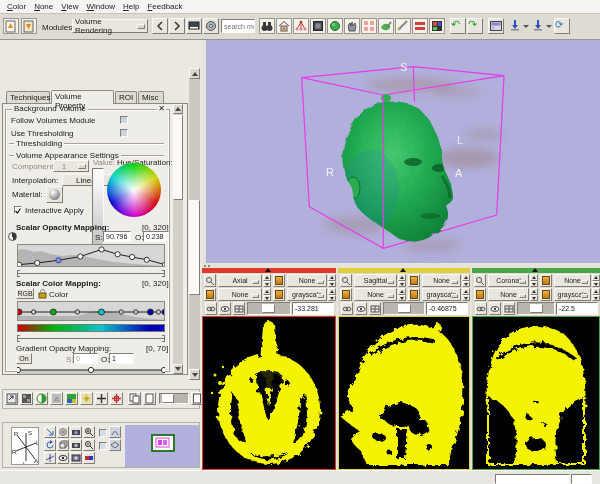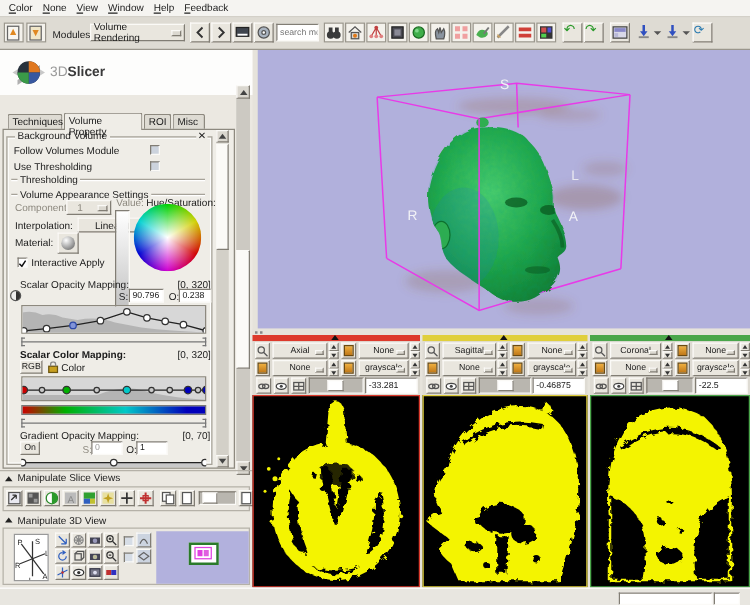--- a/index.html
+++ b/index.html
@@ -151,31 +151,20 @@
         <path d="M7,2 L7,9" stroke="#3050c0" stroke-width="2"></path>
         <path d="M4,7 L7,11 L10,7" fill="#3050c0"></path>
         <rect x="3" y="11" width="8" height="1.5" fill="#888"></rect>
       </svg></div>
   <div class="abs" style="left:546px;top:11px;width:3px;height:3px;border-left:3px solid transparent;border-right:3px solid transparent;border-top:3px solid #555"></div>
   <div class="tbtn raised" style="left:554px"><span style="color:#2a7ab0;font-size:10px;line-height:11px">⟳</span></div>
 </div>
 
 <div class="abs" style="left:0;top:40px;width:202px;height:430px;background:#ebe8e1">
 
-  <div class="abs" style="left:0;top:0;width:202px;height:36px;background:#fdfdfc">
-    <svg class="abs" style="left:8px;top:2px" width="30" height="32">
-      <polygon points="2,16 15,8 28,16 15,24" fill="#c8c8c8"></polygon>
-      <polygon points="6,22 24,10 24,14 6,26" fill="#b0b0b0"></polygon>
-      <circle cx="15" cy="16" r="9" fill="#28323c"></circle>
-      <path d="M15,7 A9,9 0 0,1 24,16 L15,16 Z" fill="#e07820"></path>
-      <path d="M15,16 L24,16 A9,9 0 0,1 15,25 Z" fill="#3858a0"></path>
-      <path d="M15,16 L15,25 A9,9 0 0,1 6,16 Z" fill="#3a9a48"></path>
-    </svg>
-    <div class="abs" style="left:40px;top:12px;font-size:11px"><span style="color:#9a9a9a">3D</span><span style="color:#3a3a3a;font-weight:bold">Slicer</span></div>
-  </div>
 
 
   <div class="tab" style="left:6px;width:44px;top:51px"><span>Techniques</span></div>
   <div class="tab active" style="left:51px;width:63px;top:50px"><span>Volume Property</span></div>
   <div class="tab" style="left:115px;width:22px;top:51px"><span>ROI</span></div>
   <div class="tab" style="left:138px;width:26px;top:51px"><span>Misc</span></div>
 
   <div class="abs" style="left:2px;top:63px;width:186px;height:272px;border:1px solid #8d897f;background:#efede7"></div>
 
   <div class="grp" style="left:5px;top:69px;width:165px;height:263px;background:#efede7"></div>
@@ -213,21 +202,21 @@
   </div>
   <div class="abs sunken" style="left:14px;top:166px;width:8px;height:8px"><svg width="6" height="6">
         <path d="M0.5,3 L2.5,5 L5.5,0.5" stroke="#111" fill="none" stroke-width="1.2"></path>
       </svg></div>
   <div class="lbl" style="left:25px;top:166px">Interactive Apply</div>
 
   <div class="abs" style="left:93px;top:118px;width:0;height:0"></div>
   <div class="abs sunken" style="left:92px;top:128px;width:12px;height:78px;background:linear-gradient(#ffffff,#c4c4c4)"></div>
   <div class="abs" style="left:107px;top:123px;width:54px;height:54px;border-radius:50%;background:radial-gradient(circle at 50% 50%, rgba(255,255,255,1) 0%, rgba(255,255,255,0) 70%), conic-gradient(#00d000,#d0d000 60deg,#d00000 120deg,#d000d0 180deg,#0000d0 240deg,#00d0d0 300deg,#00d000)"></div>
 
-  <div class="lbl" style="left:16px;top:183px;font-weight:normal">Scalar Opacity Mapping:</div>
+  <div class="lbl" style="left:16px;top:183px;font-weight:bold">Scalar Opacity Mapping:</div>
   <div class="lbl" style="left:142px;top:183px">[0, 320]</div>
   <div class="abs" style="left:8px;top:192px;width:9px;height:9px;border-radius:50%;background:conic-gradient(#333 0 50%,#eee 50% 100%);border:1px solid #555"></div>
   <div class="lbl" style="left:95px;top:193px">S:</div>
   <div class="abs sunken" style="left:103px;top:191px;width:28px;height:11px;font-size:7px;padding:1px 0 0 2px">90.796</div>
   <div class="lbl" style="left:135px;top:193px">O:</div>
   <div class="abs sunken" style="left:143px;top:191px;width:26px;height:11px;font-size:7px;padding:1px 0 0 2px">0.238</div>
   <svg class="abs" style="left:17px;top:204px;border:1px solid #8d897f" width="148" height="23">
     <rect x="0" y="0" width="148" height="23" fill="#d7d7d7"></rect>
     <path d="M0,23 L0,5 Q8,3 16,7 Q24,5 32,9 L44,11 Q60,8 74,13 L95,17 Q120,20 148,21 L148,23 Z" fill="#b4b4b4"></path>
     <g id="sop-pts">
@@ -311,24 +300,20 @@
   <div class="abs" style="left:189px;top:28px;width:11px;height:312px;background:#ccc9c2">
     <div class="sb-arrow" style="left:0;top:0;width:11px;height:11px">
         <div style="width:0;height:0;border-left:3px solid transparent;border-right:3px solid transparent;border-bottom:4px solid #444"></div>
       </div>
     <div class="abs raised" style="left:0;top:132px;width:11px;height:95px;background:#fbfaf7"></div>
     <div class="sb-arrow" style="left:0;bottom:0;width:11px;height:11px">
         <div style="width:0;height:0;border-left:3px solid transparent;border-right:3px solid transparent;border-top:4px solid #444"></div>
       </div>
   </div>
 
-  <div class="abs" style="left:0;top:336px;width:202px;height:12px;border-top:1px solid #b5b1a8;display:flex;align-items:center">
-    <div class="tri-up" style="margin:0 4px"></div>
-    <span>Manipulate Slice Views</span>
-  </div>
   <div class="abs" style="left:2px;top:349px;width:198px;height:20px;border:1px solid #b5b1a8;background:#ebe8e1">
     <div class="icobtn" style="left:2px;top:2px;width:13px;height:13px">
         <svg width="11" height="11">
           <rect x="1" y="1" width="9" height="9" fill="#e8e8f0" stroke="#555"></rect>
           <path d="M3,7 L7,3 M7,3 L7,6 M7,3 L4,3" stroke="#333" fill="none"></path>
         </svg>
       </div>
     <div class="icobtn" style="left:17px;top:2px;width:13px;height:13px">
         <svg width="11" height="11">
           <rect x="1" y="1" width="9" height="9" fill="#555"></rect>
@@ -386,24 +371,20 @@
     <div class="abs sunken" style="left:156px;top:3px;width:30px;height:11px;background:#b9b6af">
         <div class="abs raised" style="left:2px;top:0;width:12px;height:9px;background:#fff"></div>
       </div>
     <div class="icobtn" style="left:188px;top:2px;width:12px;height:13px">
         <svg width="10" height="11">
           <rect x="1.5" y="1" width="7" height="9" fill="#fff" stroke="#555"></rect>
         </svg>
       </div>
   </div>
 
-  <div class="abs" style="left:0;top:370px;width:202px;height:12px;display:flex;align-items:center">
-    <div class="tri-up" style="margin:0 4px"></div>
-    <span>Manipulate 3D View</span>
-  </div>
   <div class="abs" style="left:2px;top:382px;width:198px;height:46px;border:1px solid #b5b1a8;background:#ebe8e1">
 
     <svg class="abs" style="left:8px;top:4px;border:1px solid #999;background:#fff" width="28" height="38">
       <line x1="5" y1="7" x2="23" y2="31" stroke="#333"></line>
       <line x1="14" y1="5" x2="14" y2="33" stroke="#333"></line>
       <line x1="4" y1="23" x2="24" y2="15" stroke="#333"></line>
       <text x="2" y="8" font-size="6" fill="#222">P</text>
       <text x="16" y="7" font-size="6" fill="#222">S</text>
       <text x="24" y="17" font-size="6" fill="#222">L</text>
       <text x="0" y="26" font-size="6" fill="#222">R</text>

